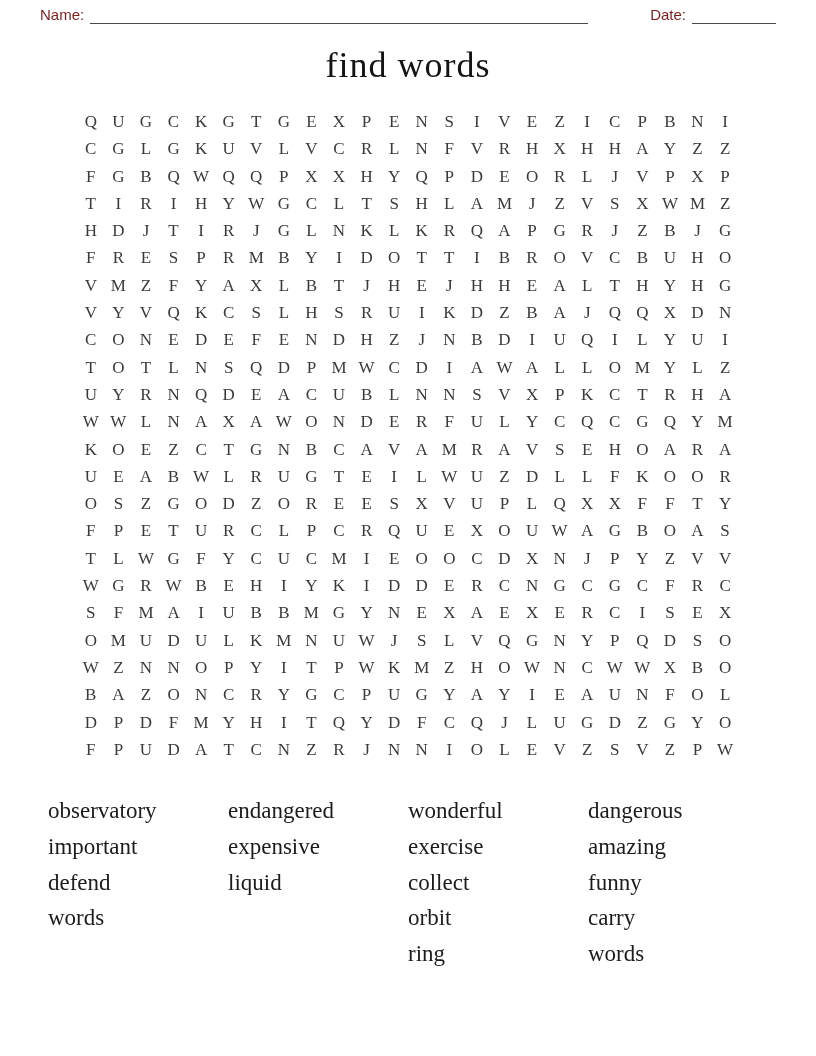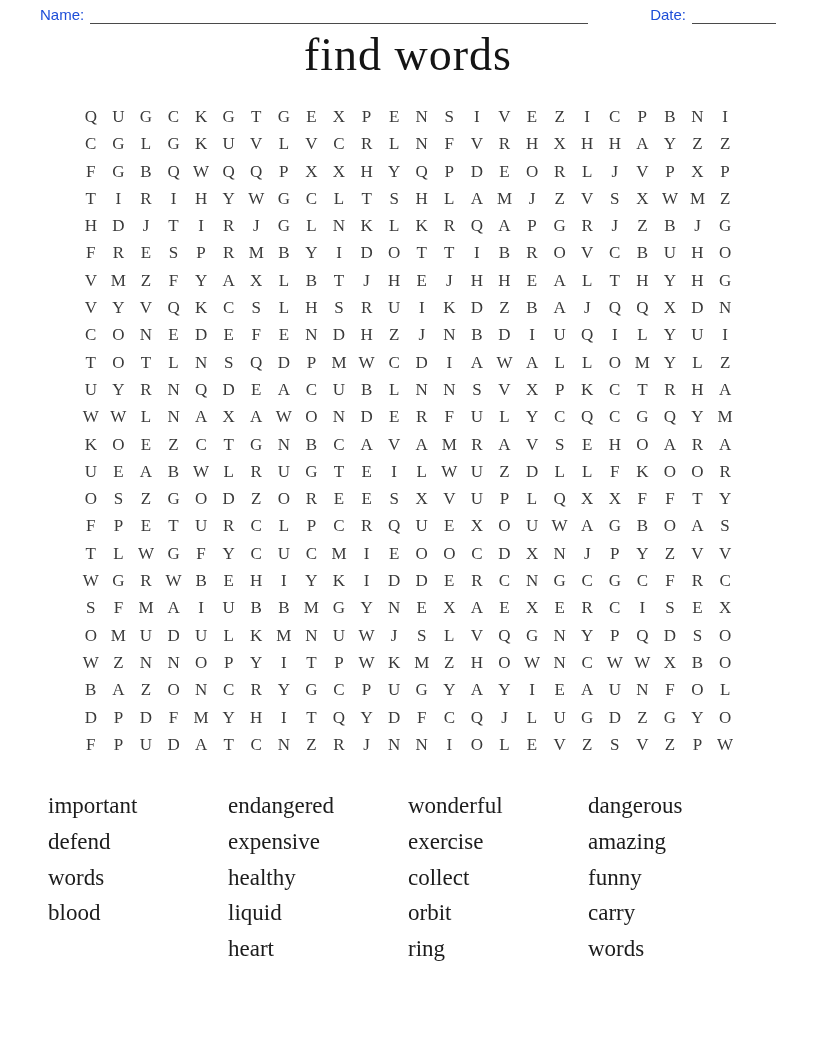--- a/index.html
+++ b/index.html
@@ -12,41 +12,41 @@
     overflow: hidden;
     font-family: "Liberation Sans", sans-serif;
   }
   
   .header {
     display: flex;
     justify-content: space-between;
     align-items: flex-end;
     padding: 6px 40px 0 40px;
     font-size: 15px;
-    color: #1d4ed8;
+    color: #7f1d1d;
   }
   .name-field, .date-field {
     display: flex;
     align-items: flex-end;
   }
   .field-label { padding-bottom: 1px; }
   .line {
     display: inline-block;
     border-bottom: 1.5px solid #4a4a4a;
     height: 14px;
     margin-left: 6px;
   }
   .name-line { width: 498px; }
   .date-line { width: 84px; }
   
   .title {
-    margin-top: 4px;
+    margin-top: 20px;
     text-align: center;
     font-family: "Liberation Serif", serif;
-    font-size: 46px;
+    font-size: 36px;
     font-weight: 400;
     color: #141414;
     letter-spacing: 1px;
   }
   
   .grid {
     width: 662px;
     margin: 22px auto 0 auto;
   }
   .grid-row {
@@ -715,31 +715,29 @@
         <span class="grid-letter">S</span>
         <span class="grid-letter">V</span>
         <span class="grid-letter">Z</span>
         <span class="grid-letter">P</span>
         <span class="grid-letter">W</span>
       </div>
     </div>
 
   <div class="word-list">
       <div class="word-col">
+        <div class="word">observatory</div>
         <div class="word">important</div>
         <div class="word">defend</div>
         <div class="word">words</div>
-        <div class="word">blood</div>
       </div>
       <div class="word-col">
         <div class="word">endangered</div>
         <div class="word">expensive</div>
-        <div class="word">healthy</div>
         <div class="word">liquid</div>
-        <div class="word">heart</div>
       </div>
       <div class="word-col">
         <div class="word">wonderful</div>
         <div class="word">exercise</div>
         <div class="word">collect</div>
         <div class="word">orbit</div>
         <div class="word">ring</div>
       </div>
       <div class="word-col">
         <div class="word">dangerous</div>

